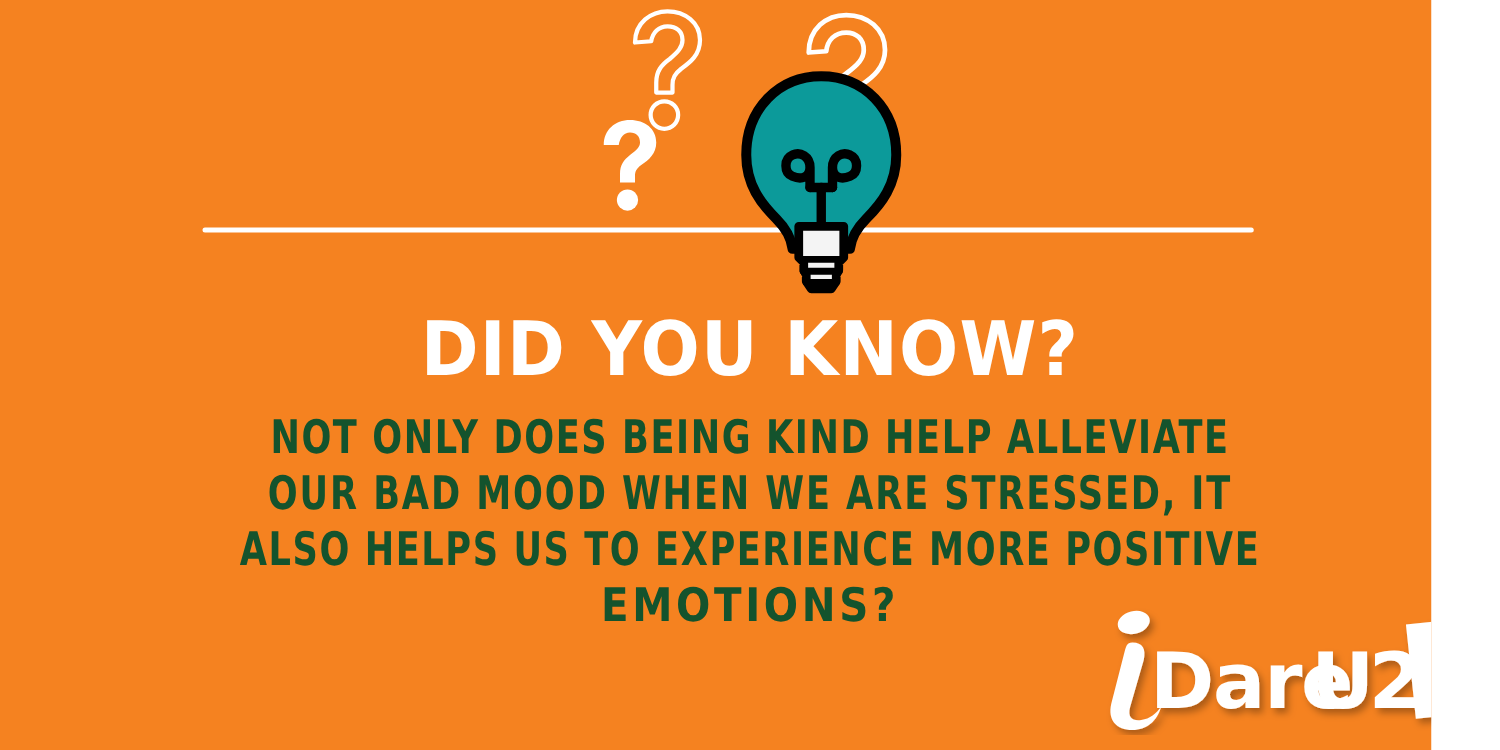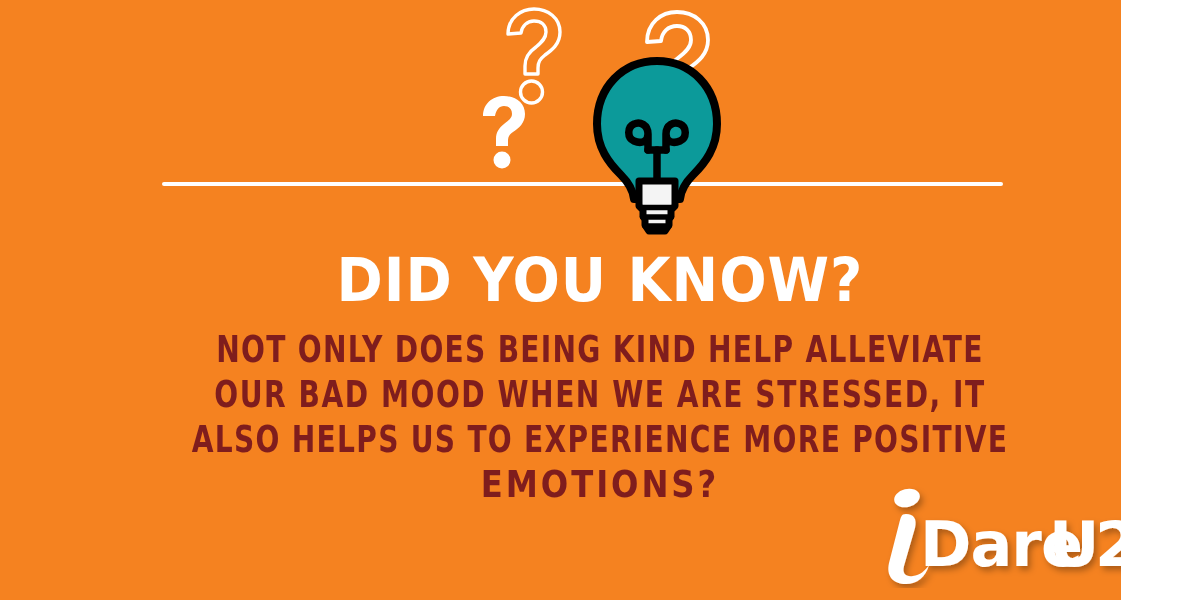--- a/index.html
+++ b/index.html
@@ -7,20 +7,21 @@
     padding: 0;
     background: #ffffff;
   }
   #poster {
     position: relative;
     width: 1121px;
     height: 600px;
     overflow: hidden;
     font-family: "Liberation Sans", sans-serif;
     background: #F58220;
+    padding-left: 24px;
   }
 
   
   .divider {
     position: absolute;
     left: 162px;
     top: 182px;
     width: 841px;
     height: 4px;
     background: #ffffff;
@@ -55,21 +56,21 @@
     white-space: nowrap;
   }
 
   
   .body-copy {
     position: absolute;
     left: 60px;
     top: 327px;
     width: 1080px;
     text-align: center;
-    color: #7f1d1d;
+    color: #14532d;
     font-family: "DejaVu Sans Condensed", "Liberation Sans Narrow", "Liberation Sans", sans-serif;
     font-weight: bold;
     font-size: 37px;
     line-height: 45px;
   }
   .body-line {
     display: block;
     white-space: nowrap;
     transform-origin: center center;
   }

